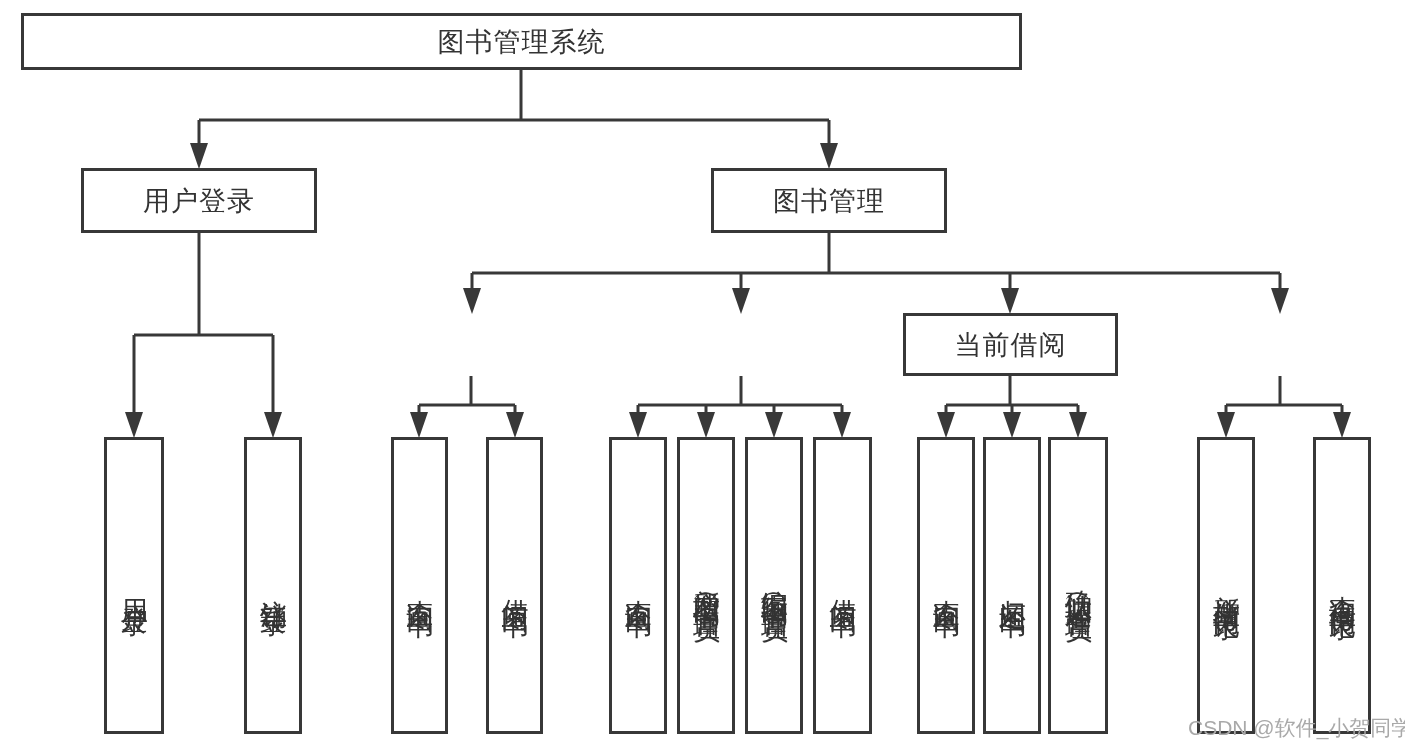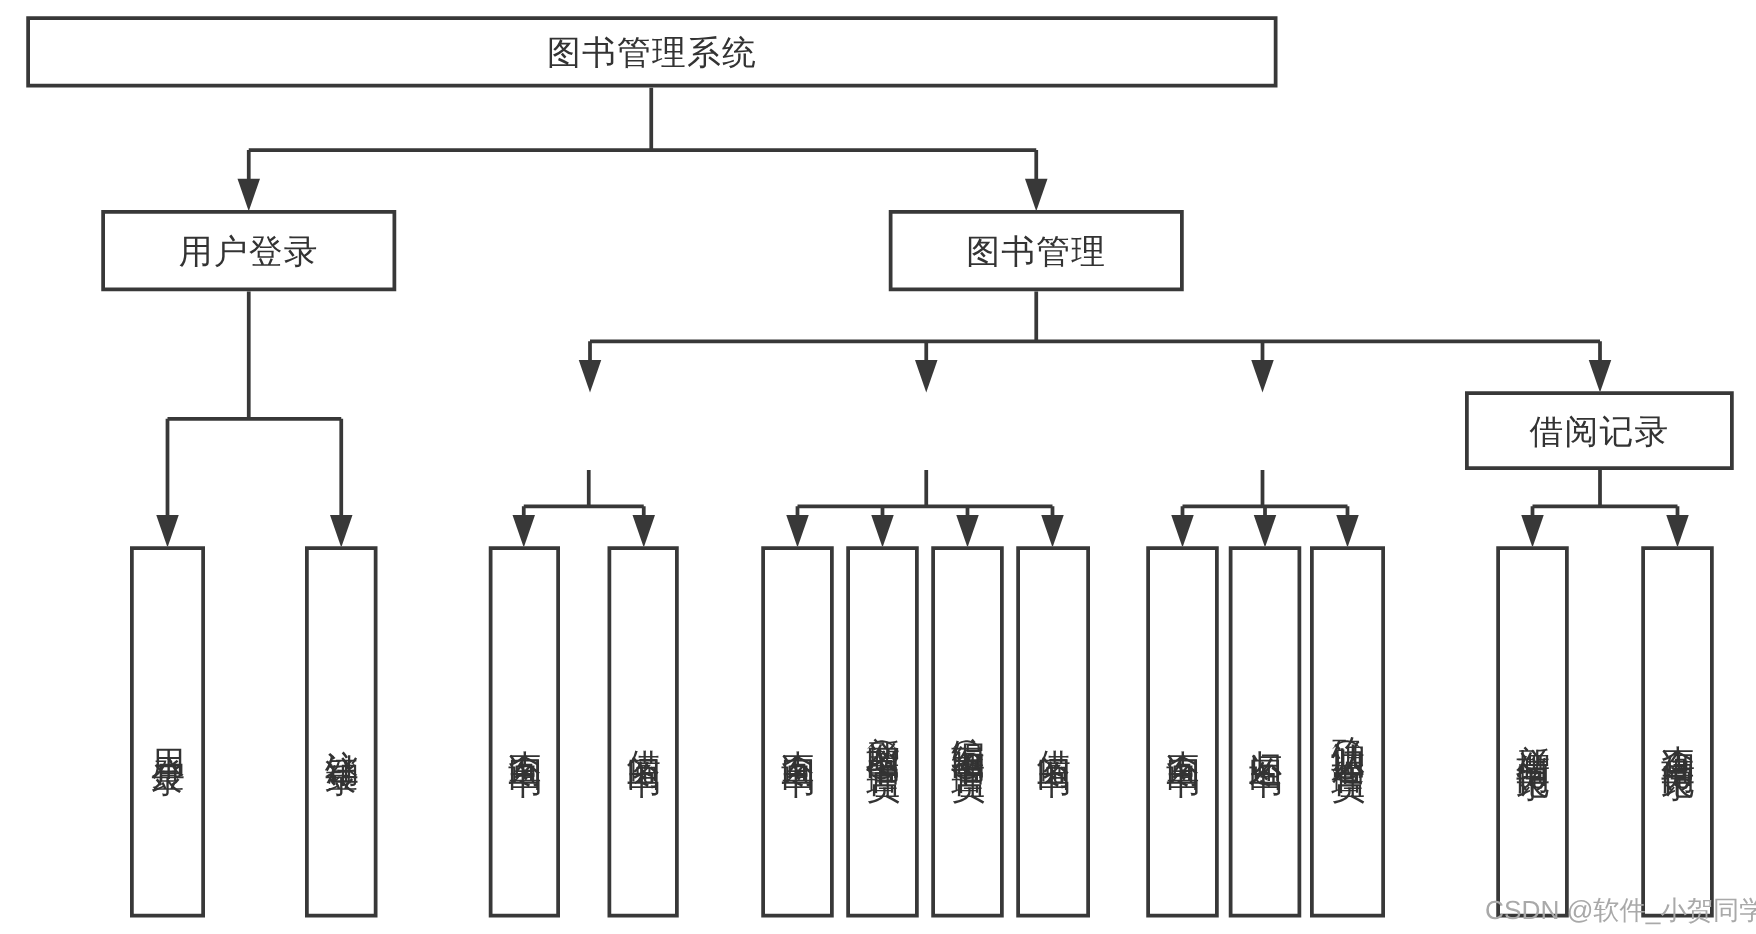--- a/index.html
+++ b/index.html
@@ -82,22 +82,22 @@
     <span>图书管理系统</span>
   </div>
 
   <div class="node h" style="left:81px;top:168px;width:236px;height:65px">
     <span>用户登录</span>
   </div>
   <div class="node h" style="left:711px;top:168px;width:236px;height:65px">
     <span>图书管理</span>
   </div>
 
-  <div class="node h" style="left:1172px;top:313px;width:215px;height:63px">
-    <span>借阅记录</span>
+  <div class="node h" style="left:903px;top:313px;width:215px;height:63px">
+    <span>当前借阅</span>
   </div>
 
   <div class="node v" style="left:104px;top:437px;width:60px;height:297px">
     <span class="vtext">用户登录</span>
   </div>
   <div class="node v" style="left:244px;top:437px;width:58px;height:297px">
     <span class="vtext">注销登录</span>
   </div>
 
   <div class="node v" style="left:391px;top:437px;width:57px;height:297px">

